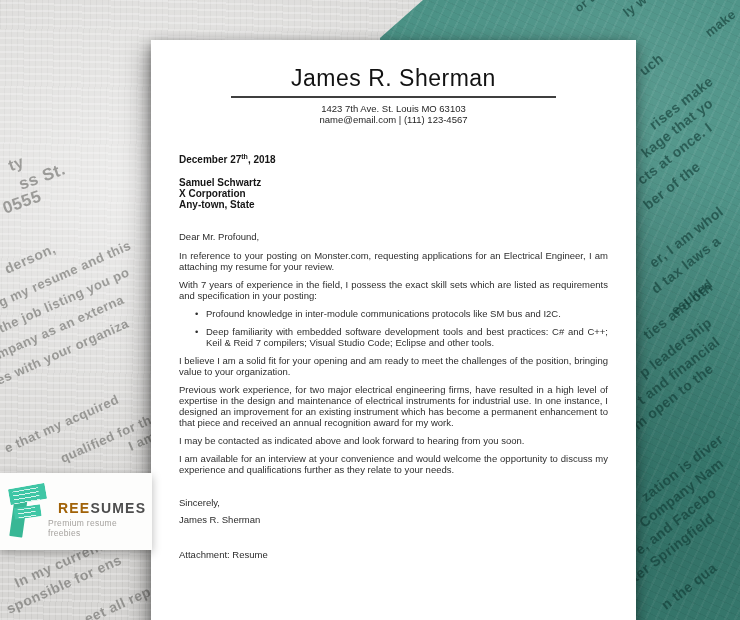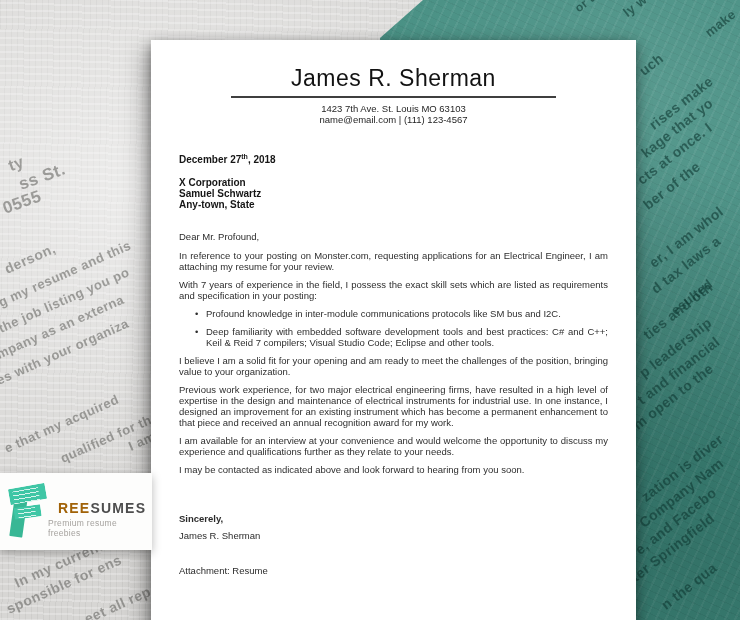--- a/index.html
+++ b/index.html
@@ -92,21 +92,21 @@
   .recipient .rcpt{font-size:10px;font-weight:700;line-height:11px;color:#161616;}
   .salutation{margin-top:21px;font-size:9.5px;color:#2b2b2b;}
   .para{margin:0 0 7px;font-size:9.5px;line-height:11px;text-align:justify;color:#2e2e2e;}
   .paras1{margin-top:8px;}
   ul.skills{margin:5px 0 7px;padding:0 0 0 16px;list-style:none;}
   ul.skills li{
     position:relative;margin:0 0 7px;padding-left:11px;
     font-size:9.5px;line-height:11px;text-align:justify;color:#2e2e2e;
   }
   ul.skills li::before{content:"•";position:absolute;left:0;top:0;font-size:9.5px;color:#2e2e2e;}
-  .closing{margin-top:38px;font-size:9.5px;color:#2b2b2b;font-weight:bold;}
+  .closing{margin-top:22px;font-size:9.5px;color:#2b2b2b;}
   .signature{margin-top:6px;font-size:9.5px;color:#2b2b2b;}
   .attachment{margin-top:24px;font-size:9.5px;color:#2b2b2b;}
   
   .logo-card{
     position:absolute;left:0;top:473px;width:152px;height:77px;
     background:#fdfdfc;box-shadow:0 3px 9px rgba(0,0,0,.28);
   }
   .logo-f{position:absolute;left:6px;top:10px;width:42px;height:58px;}
   .logo-f .sheet1{
     position:absolute;left:3px;top:3px;width:37px;height:16px;background:#3fc6a5;
@@ -182,22 +182,22 @@
     <hr class="hdr-rule">
     <div class="hdr-addr">
       <div>1423 7th Ave. St. Louis MO 63103</div>
       <div>name@email.com | (111) 123-4567</div>
     </div>
 
     <div class="date-line"><span>December 27</span><sup>th</sup><span>, 2018</span></div>
 
     <div class="recipient">
 
-    <div class="rcpt">X Corporation</div>
-        <div class="rcpt">Samuel Schwartz</div>
+    <div class="rcpt">Samuel Schwartz</div>
+        <div class="rcpt">X Corporation</div>
         <div class="rcpt">Any-town, State</div>
       </div>
 
     <div class="salutation">Dear Mr. Profound,</div>
 
     <div class="paras1">
 
     <p class="para">In reference to your posting on Monster.com, requesting applications for an Electrical Engineer, I am attaching my resume for your review.</p>
         <p class="para">With 7 years of experience in the field, I possess the exact skill sets which are listed as requirements and specification in your posting:</p>
       </div>
@@ -205,22 +205,22 @@
     <ul class="skills">
 
     <li>Profound knowledge in inter-module communications protocols like SM bus and I2C.</li>
         <li>Deep familiarity with embedded software development tools and best practices: C# and C++; Keil &amp; Reid 7 compilers; Visual Studio Code; Eclipse and other tools.</li>
       </ul>
 
     <div>
 
     <p class="para">I believe I am a solid fit for your opening and am ready to meet the challenges of the position, bringing value to your organization.</p>
         <p class="para">Previous work experience, for two major electrical engineering firms, have resulted in a high level of expertise in the design and maintenance of electrical instruments for industrial use. In one instance, I designed an improvement for an existing instrument which has become a permanent enhancement to that piece and received an annual recognition award for my work.</p>
+        <p class="para">I may be contacted as indicated above and look forward to hearing from you soon.</p>
         <p class="para">I am available for an interview at your convenience and would welcome the opportunity to discuss my experience and qualifications further as they relate to your needs.</p>
-        <p class="para">I may be contacted as indicated above and look forward to hearing from you soon.</p>
       </div>
 
     <div class="closing">Sincerely,</div>
     <div class="signature">James R. Sherman</div>
     <div class="attachment">Attachment: Resume</div>
 
   </div>
 </div>
 
 <div class="logo-card">

